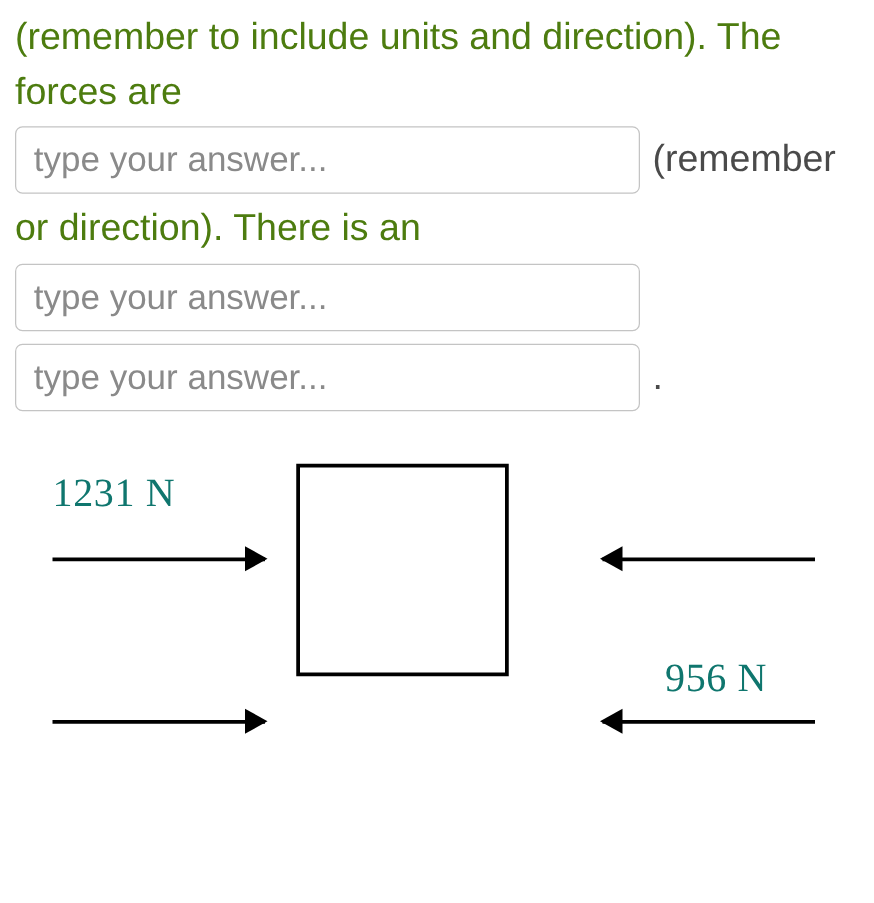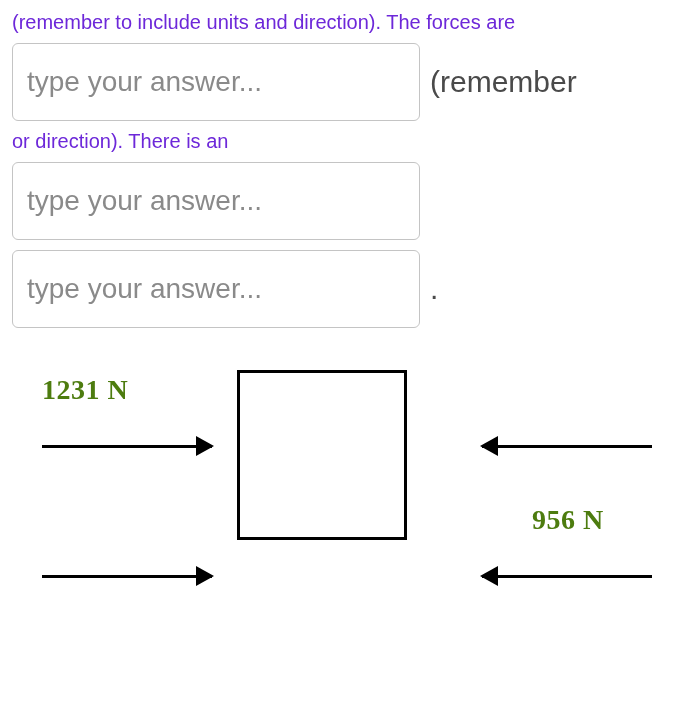--- a/index.html
+++ b/index.html
@@ -9,31 +9,31 @@
     }
     body {
       font-family: -apple-system, BlinkMacSystemFont, 'Segoe UI', Arial, sans-serif;
       font-size: 28px;
       color: #3a3a3a;
       padding: 8px 12px;
       width: 699px;
       line-height: 1.45;
     }
     .question-text {
-      color: #6d28d9;
-      font-size: 20px;
+      color: #4d7c0f;
+      font-size: 30px;
     }
     .input-answer {
       display: inline-block;
       border: 1px solid #c4c4c4;
       border-radius: 6px;
-      padding: 22px 14px;
+      padding: 10px 14px;
       font-size: 28px;
       color: #8a8a8a;
-      width: 408px;
+      width: 500px;
       margin: 4px 4px 4px 0;
       vertical-align: middle;
       background: #fff;
       font-family: inherit;
     }
     .input-answer::placeholder {
       color: #8a8a8a;
     }
     .inline-text {
       color: #4a4a4a;
@@ -42,23 +42,23 @@
     }
     .diagram {
       margin-top: 18px;
       position: relative;
       width: 660px;
       height: 280px;
     }
     .force-label {
       position: absolute;
       font-family: Georgia, 'Times New Roman', serif;
-      font-size: 28px;
-      font-weight: 700;
-      color: #4d7c0f;
+      font-size: 32px;
+      font-weight: 400;
+      color: #0f766e;
       letter-spacing: 0.5px;
     }
     .arrow {
       position: absolute;
       height: 3px;
       background: #000;
     }
     .arrow-right::after {
       content: '';
       position: absolute;
@@ -119,15 +119,15 @@
 
   <div class="box" style="left: 225px; top: 20px; width: 170px; height: 170px;"></div>
 
   <div class="force-label" style="left: 30px; top: 20px;">1231 N</div>
   <div class="arrow arrow-right" style="left: 30px; top: 95px; width: 170px;"></div>
 
   <div class="arrow arrow-right" style="left: 30px; top: 225px; width: 170px;"></div>
 
   <div class="arrow arrow-left" style="left: 470px; top: 95px; width: 170px;"></div>
 
-  <div class="force-label" style="left: 520px; top: 150px; text-align: center;">956 N</div>
+  <div class="force-label" style="left: 520px; top: 168px; text-align: center;">956 N</div>
   <div class="arrow arrow-left" style="left: 470px; top: 225px; width: 170px;"></div>
 </div>
 
 </body></html>

